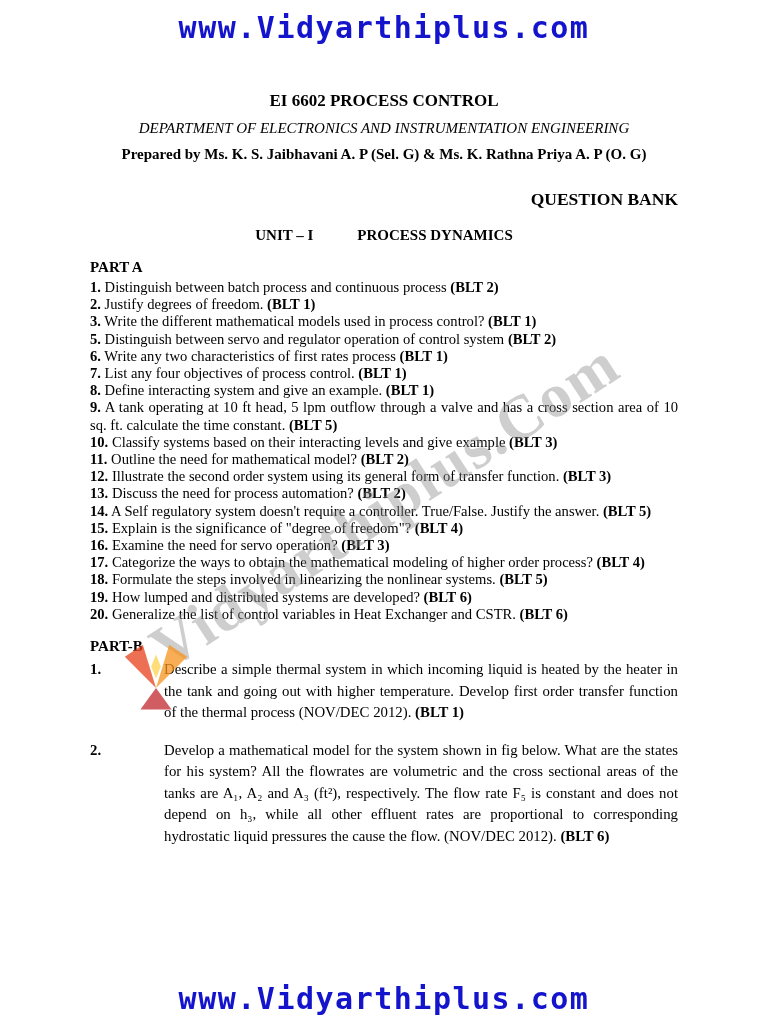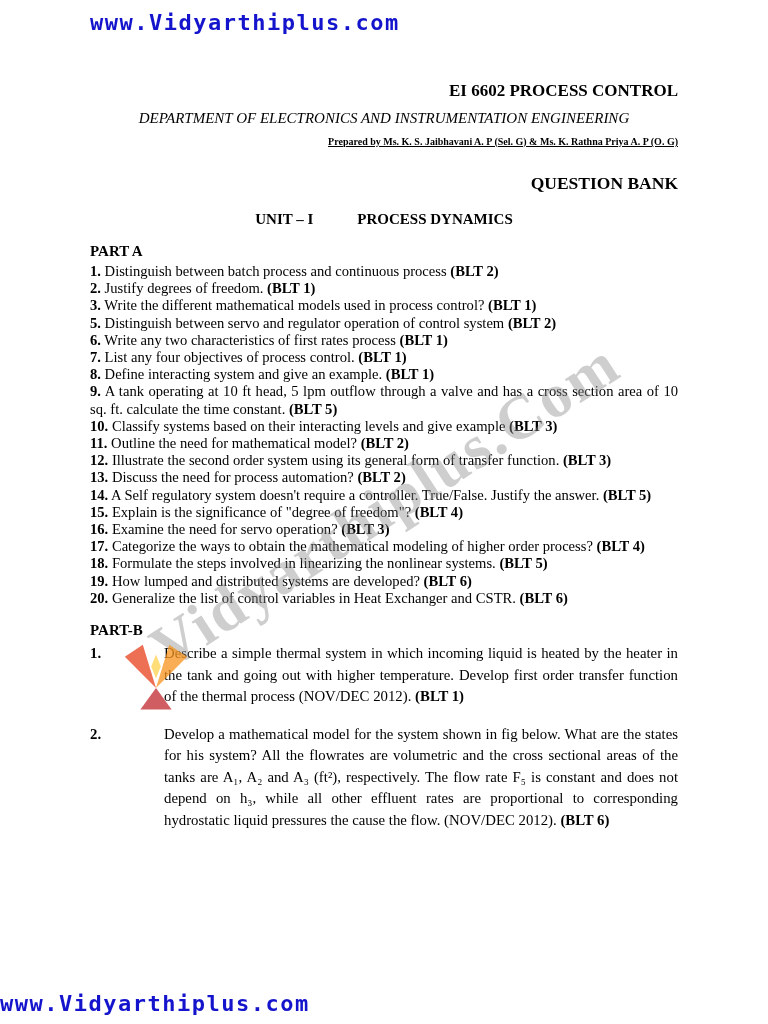--- a/index.html
+++ b/index.html
@@ -10,28 +10,28 @@
   body{
     width:768px;height:1024px;
     background:#ffffff;color:#000;
     font-family:"Liberation Serif", serif;
     position:relative;overflow:hidden;
   }
   .page{position:absolute;inset:0;padding:0 90px;box-sizing:border-box;}
   .site-url{
     font-family:"DejaVu Sans Mono", monospace;
     font-weight:bold;color:var(--link-blue);
-    font-size:22px;letter-spacing:1.5px;
+    font-size:30px;text-align:center;letter-spacing:1.5px;
     text-decoration:none;display:block;
   }
   .header-url{padding-top:10px;}
   .footer-url{position:absolute;bottom:8px;left:0;right:0;}
-  .doc-title{text-align:right;font-size:17px;font-weight:bold;margin-top:46px;}
+  .doc-title{text-align:center;font-size:17px;font-weight:bold;margin-top:46px;}
   .dept{text-align:center;font-size:15px;font-weight:normal;font-style:italic;margin-top:9px;}
-  .prepared{text-align:right;font-size:10px;font-weight:bold;margin-top:9px;text-decoration:underline;}
+  .prepared{text-align:center;font-size:15px;font-weight:bold;margin-top:9px;}
   .qb-heading{text-align:right;font-size:17.5px;font-weight:bold;margin-top:26px;}
   .unit-line{text-align:center;font-weight:bold;font-size:15px;margin-top:17px;}
   .unit-label{margin-right:44px;}
   .part-heading{text-align:left;font-weight:bold;font-size:15px;margin-top:15px;margin-bottom:3px;}
   .parta .q-item{
     font-size:14.6px;line-height:17.2px;text-align:justify;margin:0;
   }
   .q-num,.q-blt{font-weight:bold;}
   .partb{margin-top:4px;}
   .partb .q-item{

